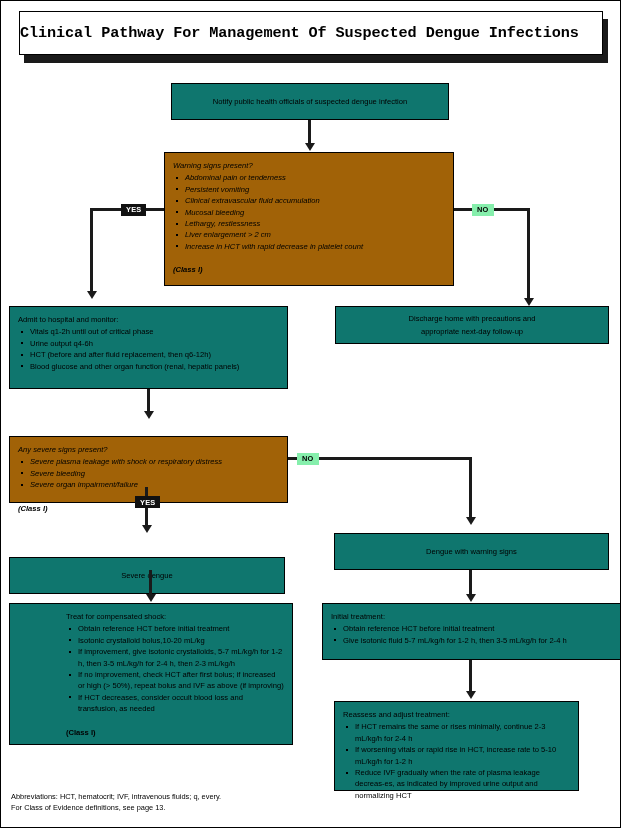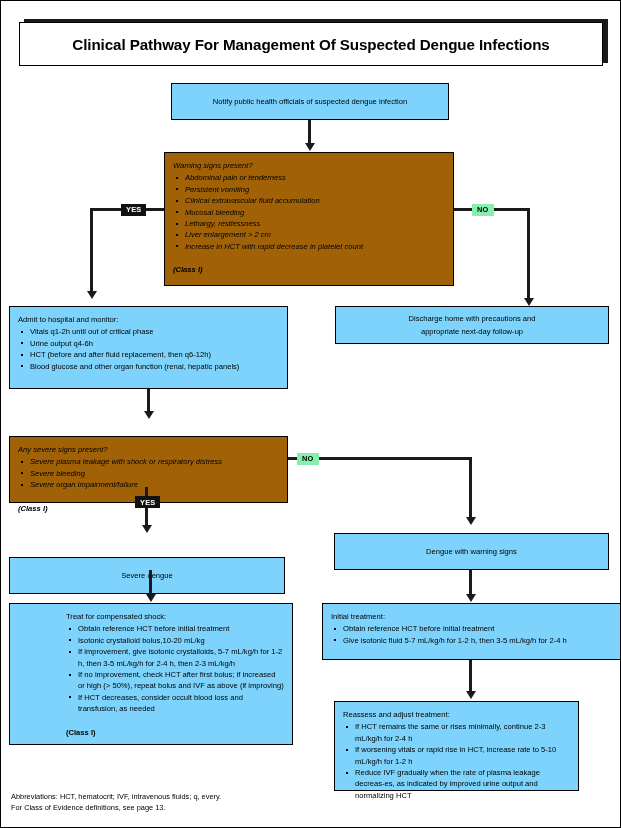--- a/index.html
+++ b/index.html
@@ -19,43 +19,43 @@
 
   
   .title-shadow{
     position:absolute;
     left:23px; top:18px;
     width:584px; height:44px;
     background:#1a1a1a;
   }
   .title-box{
     position:absolute;
-    left:18px; top:21px;
+    left:18px; top:10px;
     width:584px; height:44px;
     background:#ffffff;
     border:1.5px solid #000000;
     box-sizing:border-box;
     display:flex;
     align-items:center;
-    justify-content:center;
+    font-family:Liberation Mono, monospace;
   }
   .title-text{
     font-size:15.2px;
     font-weight:bold;
     color:#000000;
     letter-spacing:-0.1px;
     white-space:nowrap;
   }
 
   
   .box{
     position:absolute;
     box-sizing:border-box;
     border:1px solid #000000;
-    background:#7dd3fc;
+    background:#0f766e;
     font-size:7.6px;
     line-height:11.4px;
     color:#000000;
   }
   .box.shaded{ background:#a16207;font-style:italic; }
   .box.center{
     display:flex;
     align-items:center;
     justify-content:center;
     text-align:center;

